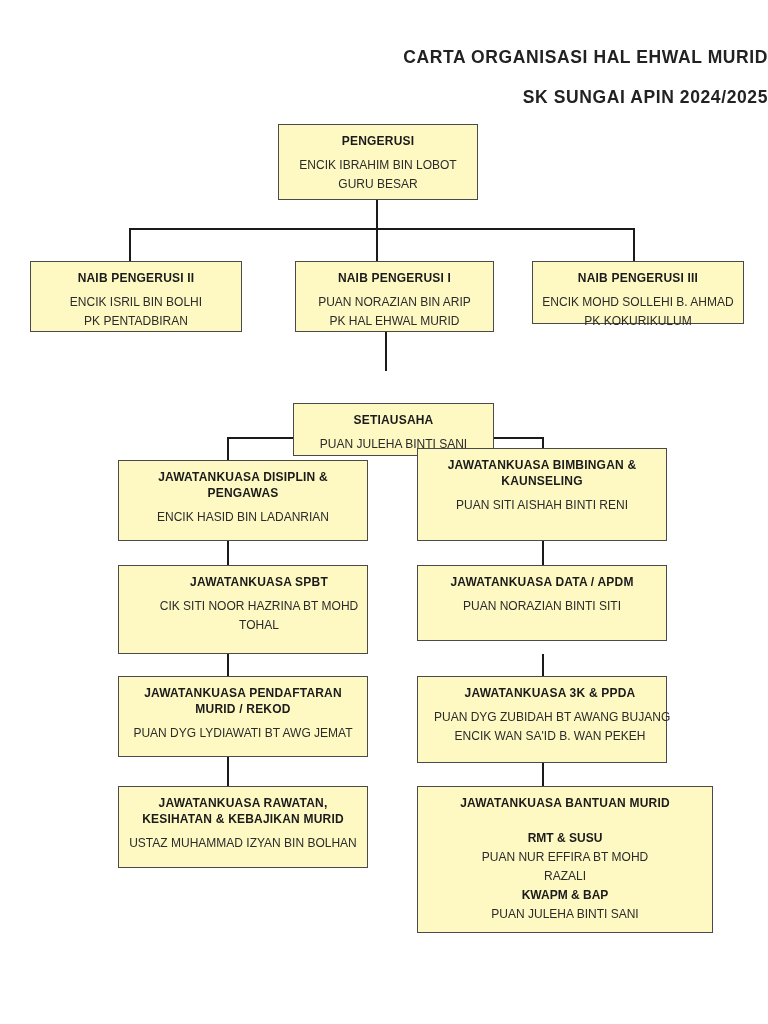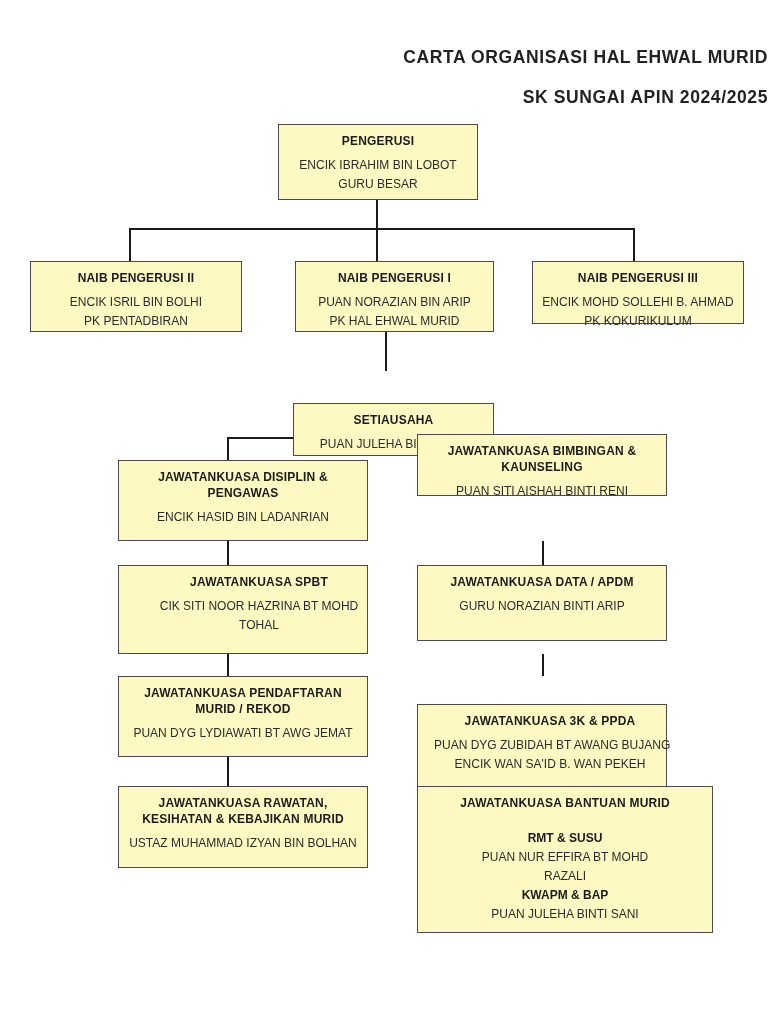--- a/index.html
+++ b/index.html
@@ -26,23 +26,23 @@
 
   .b-pengerusi{left:278px;top:124px;width:200px;height:76px;}
   .b-naib2{left:30px;top:261px;width:212px;height:71px;}
   .b-naib1{left:295px;top:261px;width:199px;height:71px;}
   .b-naib3{left:532px;top:261px;width:212px;height:63px;}
   .b-setiausaha{left:293px;top:371px;width:201px;height:53px;margin-top:32px;}
   .b-l1{left:118px;top:460px;width:250px;height:81px;}
   .b-l2{left:118px;top:565px;width:250px;height:89px;padding-left:32px;}
   .b-l3{left:118px;top:676px;width:250px;height:81px;}
   .b-l4{left:118px;top:786px;width:250px;height:82px;}
-  .b-r1{left:417px;top:434px;width:250px;height:62px;}
+  .b-r1{left:417px;top:448px;width:250px;height:93px;}
   .b-r2{left:417px;top:565px;width:250px;height:76px;}
-  .b-r3{left:417px;top:704px;width:250px;height:87px;padding-left:16px;}
+  .b-r3{left:417px;top:676px;width:250px;height:87px;padding-left:16px;}
   .b-r4{left:417px;top:786px;width:296px;height:147px;}
   .b-r4 .bn{margin-top:18px;}
 </style>
 </head>
 <body>
 
 <div class="page">
 
   <div class="doc-title t1">CARTA ORGANISASI HAL EHWAL MURID</div>
   <div class="doc-title t2">SK SUNGAI APIN 2024/2025</div>
@@ -161,21 +161,21 @@
     <div class="bn">
       <div>PUAN SITI AISHAH BINTI RENI</div>
     </div>
   </div>
 
   <div class="box b-r2">
     <div class="bt">
       <div>JAWATANKUASA DATA / APDM</div>
     </div>
     <div class="bn">
-      <div>GURU NORAZIAN BINTI ARIP</div>
+      <div>PUAN NORAZIAN BINTI SITI</div>
     </div>
   </div>
 
   <div class="box b-r3">
     <div class="bt">
       <div>JAWATANKUASA 3K &amp; PPDA</div>
     </div>
     <div class="bn">
       <div>PUAN DYG ZUBIDAH BT AWANG BUJANG</div>
       <div>ENCIK WAN SA'ID B. WAN PEKEH</div>

